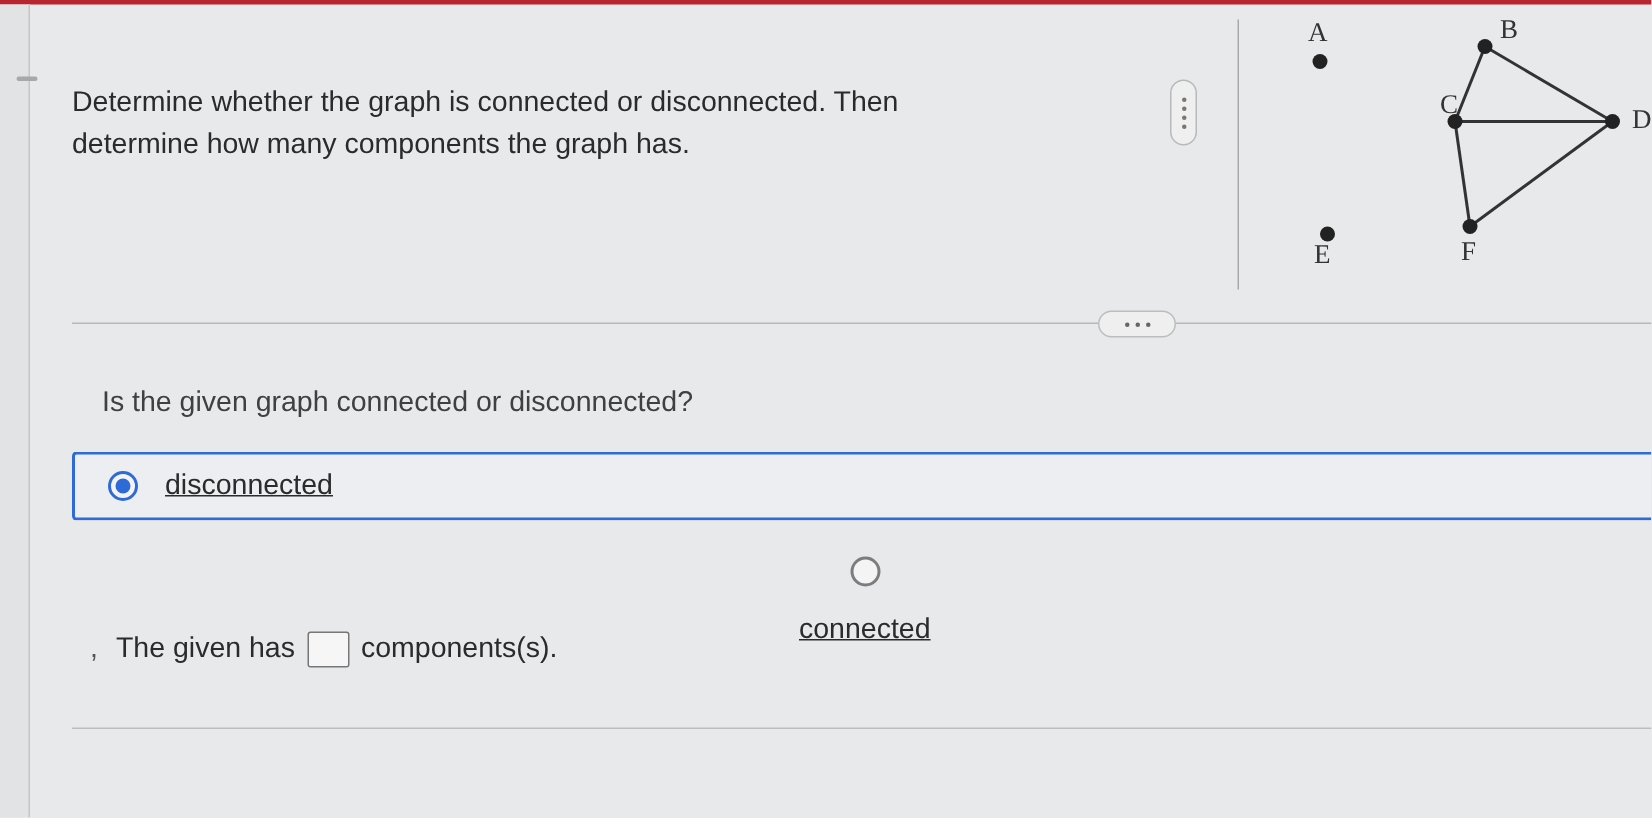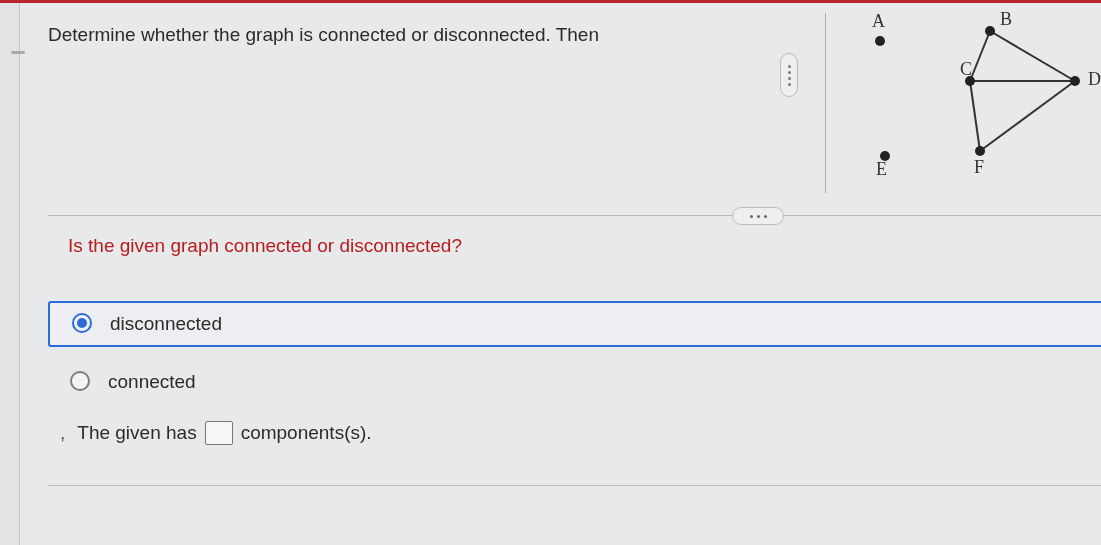--- a/index.html
+++ b/index.html
@@ -44,20 +44,21 @@
     }
     .question-top {
       display: flex;
       gap: 20px;
     }
     .prompt {
       flex: 0 0 680px;
       color: #2b2b2b;
       font-size: 19px;
       line-height: 1.45;
+      margin-top: 34px;
     }
     .vdots-pill {
       position: absolute;
       left: 760px;
       top: 50px;
       width: 18px;
       height: 44px;
       border: 1px solid #b8b9bb;
       border-radius: 9px;
       background: #efeff0;
@@ -107,38 +108,39 @@
       border: 1px solid #bcbdbe;
       border-radius: 9px;
       display: flex;
       align-items: center;
       justify-content: center;
       gap: 4px;
     }
     .dots-pill span { width:3px; height:3px; border-radius:50%; background:#666; }
     .subq {
       position: absolute;
-      top: 232px;
+      top: 255px;
       left: 48px;
-      color: #b91c1c;
+      color: #404040;
       font-size: 19px;
     }
     .options {
       position: absolute;
       top: 298px;
       left: 28px;
       right: 0;
     }
     .opt {
       display: flex;
-      align-items: flex-start;
+      align-items: center;
       gap: 18px;
       padding: 10px 18px 10px 22px;
       font-size: 19px;
       color: #2b2b2b;
+      text-decoration: underline;
     }
     .opt.selected {
       border: 2px solid #2f6bd6;
       border-right: none;
       border-radius: 3px 0 0 3px;
       background: #eceef1;
     }
     .radio {
       width: 20px; height: 20px; border-radius: 50%;
       border: 2px solid #7c7d7f;
@@ -180,20 +182,21 @@
 <div class="content">
   <div class="left-margin">
     <div class="left-tick"></div>
   </div>
 
   <div class="main">
 
     <div class="question-top">
       <div class="prompt">
         <span>Determine whether the graph is connected or disconnected. Then</span><br>
+        <span>determine how many components the graph has.</span>
       </div>
     </div>
 
     <div class="vdots-pill">
       <span></span>
         <span></span>
         <span></span>
         <span></span>
     </div>
 
@@ -231,21 +234,21 @@
     <div class="subq">Is the given graph connected or disconnected?</div>
 
     <div class="options">
       <div class="opt selected">
         <div class="radio">
             <div class="dot"></div>
           </div>
         <span>disconnected</span>
       </div>
 
-      <div class="opt" style="margin-top:14px;">
+      <div class="opt" style="margin-top:14px;flex-direction:column;">
         <div class="radio"></div>
         <span>connected</span>
       </div>
     </div>
 
     <div class="fill">
       <span class="comma">,</span>
       <span>The given has</span>
       <span class="blank"></span>
       <span>components(s).</span>

